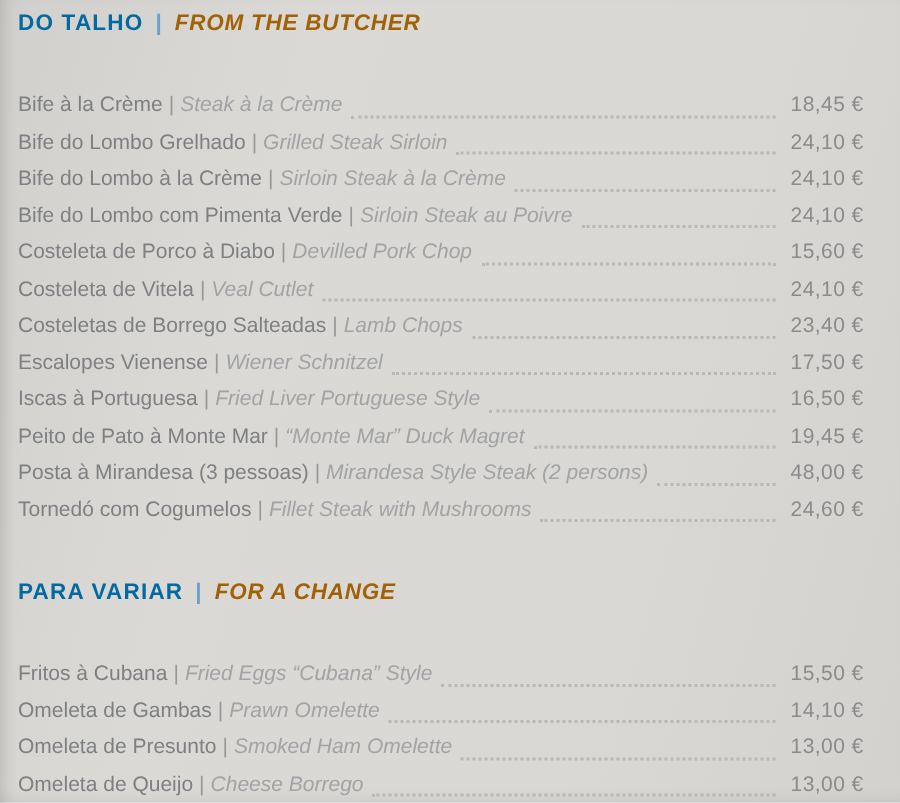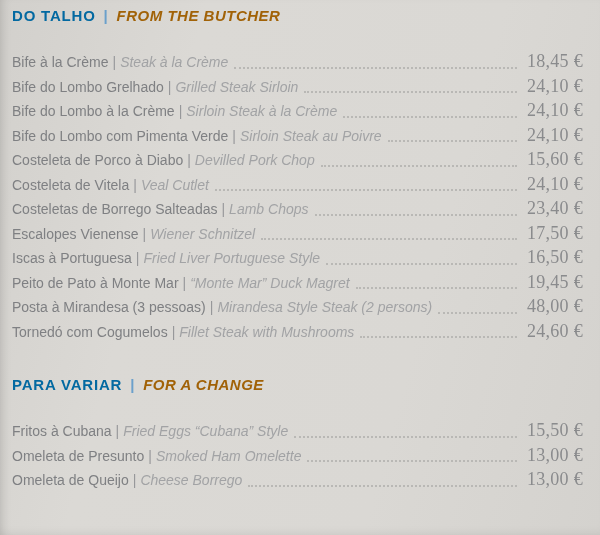--- a/index.html
+++ b/index.html
@@ -7,27 +7,27 @@
     width:600px;height:535px;overflow:hidden;
     font-family:"Liberation Sans","DejaVu Sans",sans-serif;
     background:linear-gradient(105deg,#d2d0cc 0%,#dbd9d5 28%,#dad8d4 68%,#d4d2ce 100%);
     box-shadow:inset 8px 0 10px -6px rgba(0,0,0,.14), inset 0 -8px 10px -6px rgba(0,0,0,.06);
   }
   .menu{padding:6px 17px 0 12px;}
   .hdr{margin:0;font-size:15px;line-height:20px;font-weight:bold;letter-spacing:.8px;}
   .hpt{color:#0369a1;}
   .hpipe{color:#6ba0cb;margin:0 3px;}
   .hen{color:#a16207;font-style:italic;font-weight:600;letter-spacing:.5px;}
-  ul.items{list-style:none;margin:25px 0 0;padding:0;}
+  ul.items{list-style:none;margin:35px 0 0;padding:0;}
   .row{display:flex;align-items:baseline;height:24.5px;font-size:14px;white-space:nowrap;}
   .pt{color:#7f8083;}
   .pipe{color:#97989a;margin:0 4px;}
   .en{color:#a2a3a5;font-style:italic;}
   .dots{flex:1;align-self:flex-end;margin:0 10px 7px 6px;border-bottom:2px dotted #b9b8b5;min-width:12px;}
-  .price{color:#8a8b8d;min-width:56px;font-size:18px;letter-spacing:.3px;font-family:Liberation Serif, serif;}
+  .price{color:#8a8b8d;min-width:56px;font-size:14px;letter-spacing:.3px;}
   .section2{margin-top:30px;}
 </style>
 </head>
 <body>
 
 <div class="menu">
 
   <section>
     <h2 class="hdr">
       <span class="hpt">DO TALHO</span>
@@ -104,20 +104,25 @@
       <span class="hpipe">|</span>
       <span class="hen">FOR A CHANGE</span>
     </h2>
     <ul class="items">
       <li class="row">
         <span><span class="pt">Fritos à Cubana</span><span class="pipe">|</span><span class="en">Fried Eggs “Cubana” Style</span></span>
         <span class="dots"></span>
         <span class="price">15,50 €</span>
       </li>
       <li class="row">
+        <span><span class="pt">Omeleta de Gambas</span><span class="pipe">|</span><span class="en">Prawn Omelette</span></span>
+        <span class="dots"></span>
+        <span class="price">14,10 €</span>
+      </li>
+      <li class="row">
         <span><span class="pt">Omeleta de Presunto</span><span class="pipe">|</span><span class="en">Smoked Ham Omelette</span></span>
         <span class="dots"></span>
         <span class="price">13,00 €</span>
       </li>
       <li class="row">
         <span><span class="pt">Omeleta de Queijo</span><span class="pipe">|</span><span class="en">Cheese Borrego</span></span>
         <span class="dots"></span>
         <span class="price">13,00 €</span>
       </li>
     </ul>

